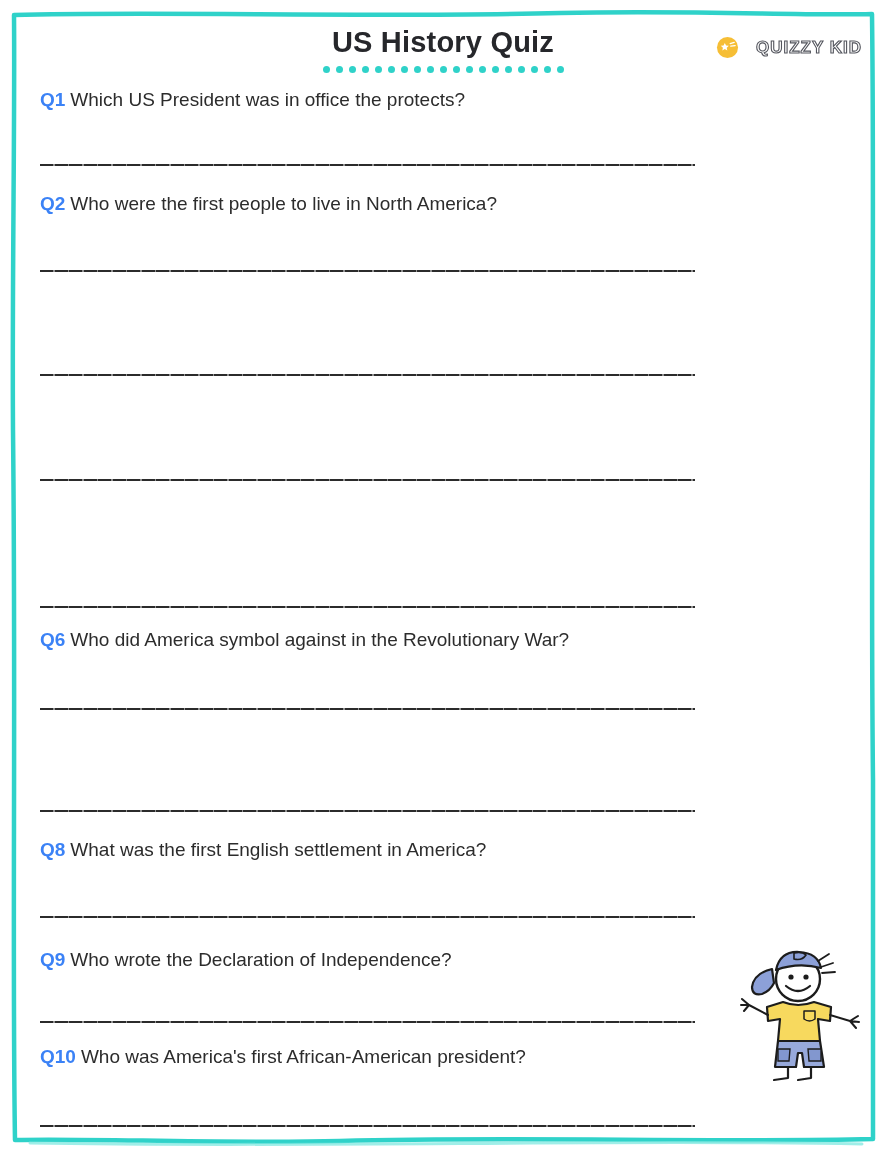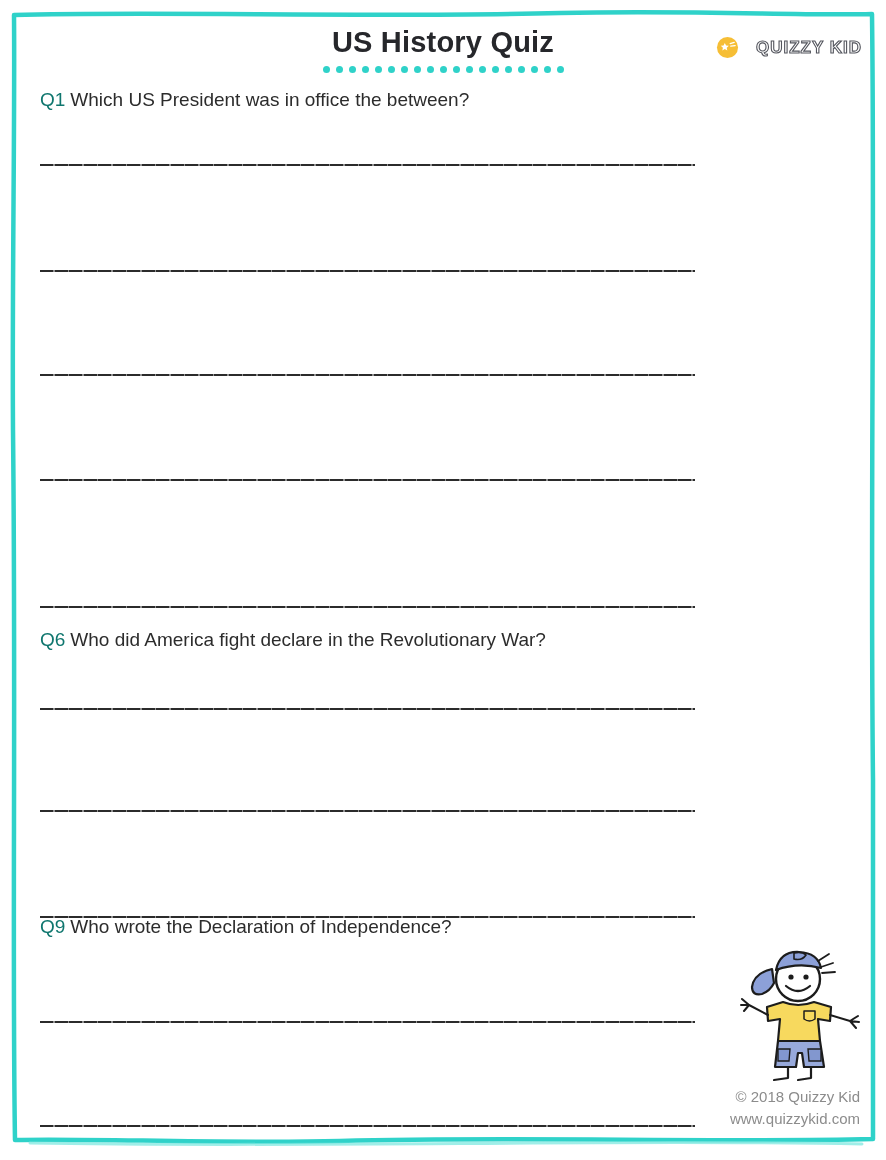--- a/index.html
+++ b/index.html
@@ -65,21 +65,21 @@
   
   .q {
     position: absolute;
     left: 40px;
     width: 800px;
     font-size: 19px;
     line-height: 23px;
     color: #2c2c2c;
   }
   .q p { white-space: pre-line; }
-  .qlabel { font-weight: 400; margin-right: 5px; color: #0f766e; }
+  .qlabel { font-weight: 700; margin-right: 5px; color: #3b82f6; }
 
   .answer-line {
     position: absolute;
     left: 40px;
     width: 655px;
     height: 2px;
     background: repeating-linear-gradient(90deg,
       #2b2b2b 0px, #2b2b2b 13px,
       #8f8f8f 13px, #8f8f8f 14.5px);
   }
@@ -144,46 +144,55 @@
   <div class="brand">
     <svg class="brand-icon" viewBox="0 0 24 24" aria-hidden="true">
       <circle cx="12" cy="12" r="11" fill="#f6be35"></circle>
       <path d="M9.2 7.2 l1.3 2.7 2.9 .3 -2.2 2 .6 2.9 -2.6 -1.5 -2.6 1.5 .6 -2.9 -2.2 -2 2.9 -.3 z" fill="#ffffff"></path>
       <path d="M14.8 8 L 19 6.6 M15.4 10.6 L 20 10.1" stroke="#ffffff" stroke-width="1.3" fill="none" stroke-linecap="round"></path>
     </svg>
     <span class="brand-name">QUIZZY KID</span>
   </div>
 
   <div class="q" style="top:88px">
-      <p><span class="qlabel">Q1</span><span>Which US President was in office the between?</span></p>
+      <p><span class="qlabel">Q1</span><span>Which US President was in office the protects?</span></p>
     </div>
   <div class="answer-line" style="top:164px"></div>
 
+  <div class="q" style="top:192px">
+      <p><span class="qlabel">Q2</span><span>Who were the first people to live in North America?</span></p>
+    </div>
   <div class="answer-line" style="top:270px"></div>
 
   <div class="answer-line" style="top:374px"></div>
 
   <div class="answer-line" style="top:479px"></div>
 
   <div class="answer-line" style="top:606px"></div>
 
   <div class="q" style="top:628px">
-      <p><span class="qlabel">Q6</span><span>Who did America fight declare in the Revolutionary War?</span></p>
+      <p><span class="qlabel">Q6</span><span>Who did America symbol against in the Revolutionary War?</span></p>
     </div>
   <div class="answer-line" style="top:708px"></div>
 
   <div class="answer-line" style="top:810px"></div>
 
+  <div class="q" style="top:838px">
+      <p><span class="qlabel">Q8</span><span>What was the first English settlement in America?</span></p>
+    </div>
   <div class="answer-line" style="top:916px"></div>
 
-  <div class="q" style="top:915px">
+  <div class="q" style="top:948px">
       <p><span class="qlabel">Q9</span><span>Who wrote the Declaration of Independence?</span></p>
     </div>
   <div class="answer-line" style="top:1021px"></div>
 
+  <div class="q" style="top:1045px">
+      <p><span class="qlabel">Q10</span><span>Who was America's first African-American president?</span></p>
+    </div>
   <div class="answer-line" style="top:1125px"></div>
 
   <svg class="kid" viewBox="0 0 132 142" aria-hidden="true">
 
     <path d="M 36 30 Q 18 34 16 48 Q 16 57 26 55 Q 34 52 38 44 Z" fill="#8ca0d8" stroke="#1c1c1c" stroke-width="2.2" stroke-linejoin="round"></path>
 
     <circle cx="62" cy="40" r="22" fill="#ffffff" stroke="#1c1c1c" stroke-width="2.4"></circle>
 
     <path d="M 40 31 Q 44 12 63 13 Q 82 14 85 29 Q 62 23 40 31 Z" fill="#8ca0d8" stroke="#1c1c1c" stroke-width="2.2" stroke-linejoin="round"></path>
     <path d="M 58 14 Q 66 12 70 16 Q 66 22 58 20 Z" fill="none" stroke="#1c1c1c" stroke-width="1.6"></path>
@@ -202,18 +211,14 @@
     <path d="M 32 76 L 13 66 M 13 66 L 6 60 M 13 66 L 5 66 M 13 66 L 8 72" stroke="#1c1c1c" stroke-width="2" fill="none" stroke-linecap="round"></path>
     <path d="M 94 76 L 114 82 M 114 82 L 122 77 M 114 82 L 123 83 M 114 82 L 120 89" stroke="#1c1c1c" stroke-width="2" fill="none" stroke-linecap="round"></path>
 
     <path d="M 42 102 L 39 128 L 60 128 L 62 114 L 66 114 L 68 128 L 88 128 L 84 102 Z" fill="#97a9db" stroke="#1c1c1c" stroke-width="2.2" stroke-linejoin="round"></path>
     <path d="M 42 110 L 54 110 L 53 122 L 42 122 Z" fill="#8297cf" stroke="#1c1c1c" stroke-width="1.4"></path>
     <path d="M 72 110 L 85 110 L 85 122 L 73 122 Z" fill="#8297cf" stroke="#1c1c1c" stroke-width="1.4"></path>
 
     <path d="M 52 128 L 52 139 M 52 139 L 38 141 M 75 128 L 75 139 M 75 139 L 62 141" stroke="#1c1c1c" stroke-width="2.2" fill="none" stroke-linecap="round"></path>
   </svg>
 
-  <div class="footer">
-    <div>© 2018 Quizzy Kid</div>
-    <div>www.quizzykid.com</div>
-  </div>
 
 </div>
 
 </body></html>

